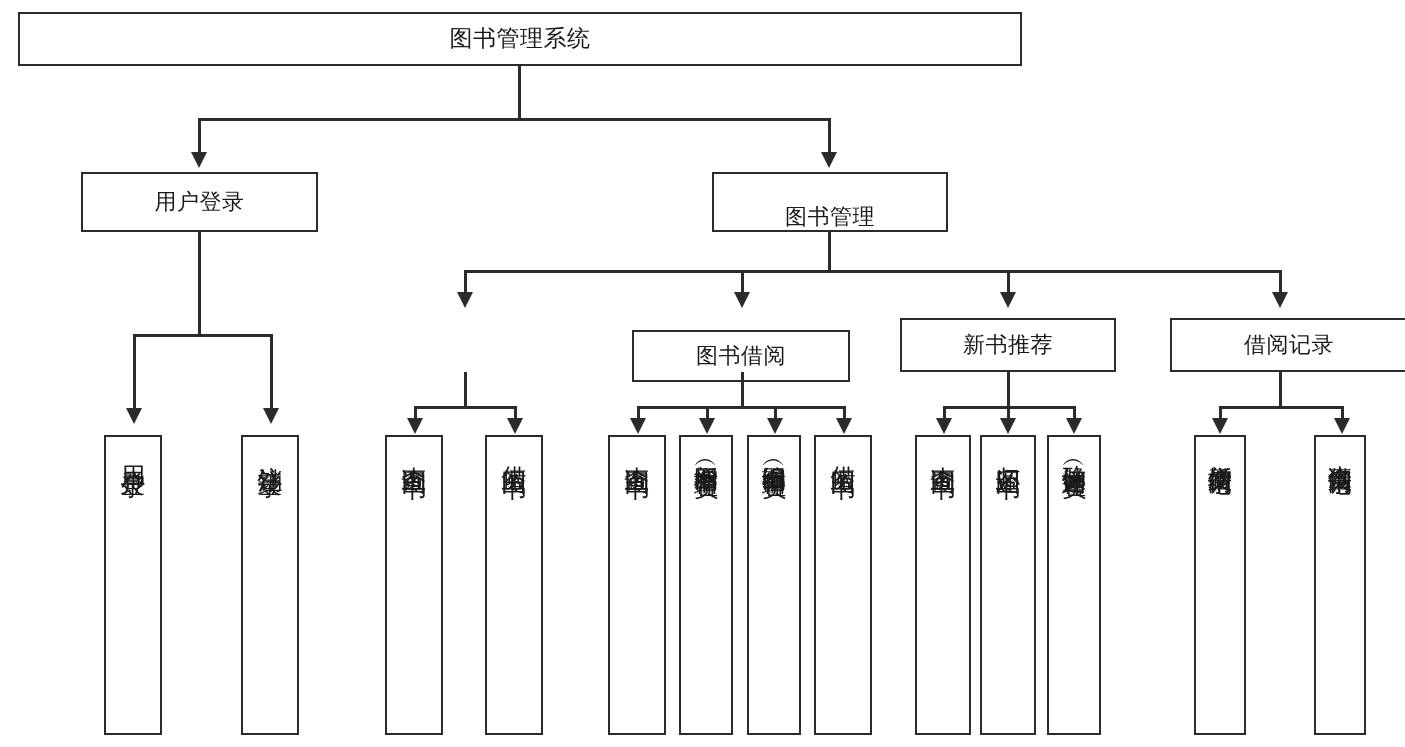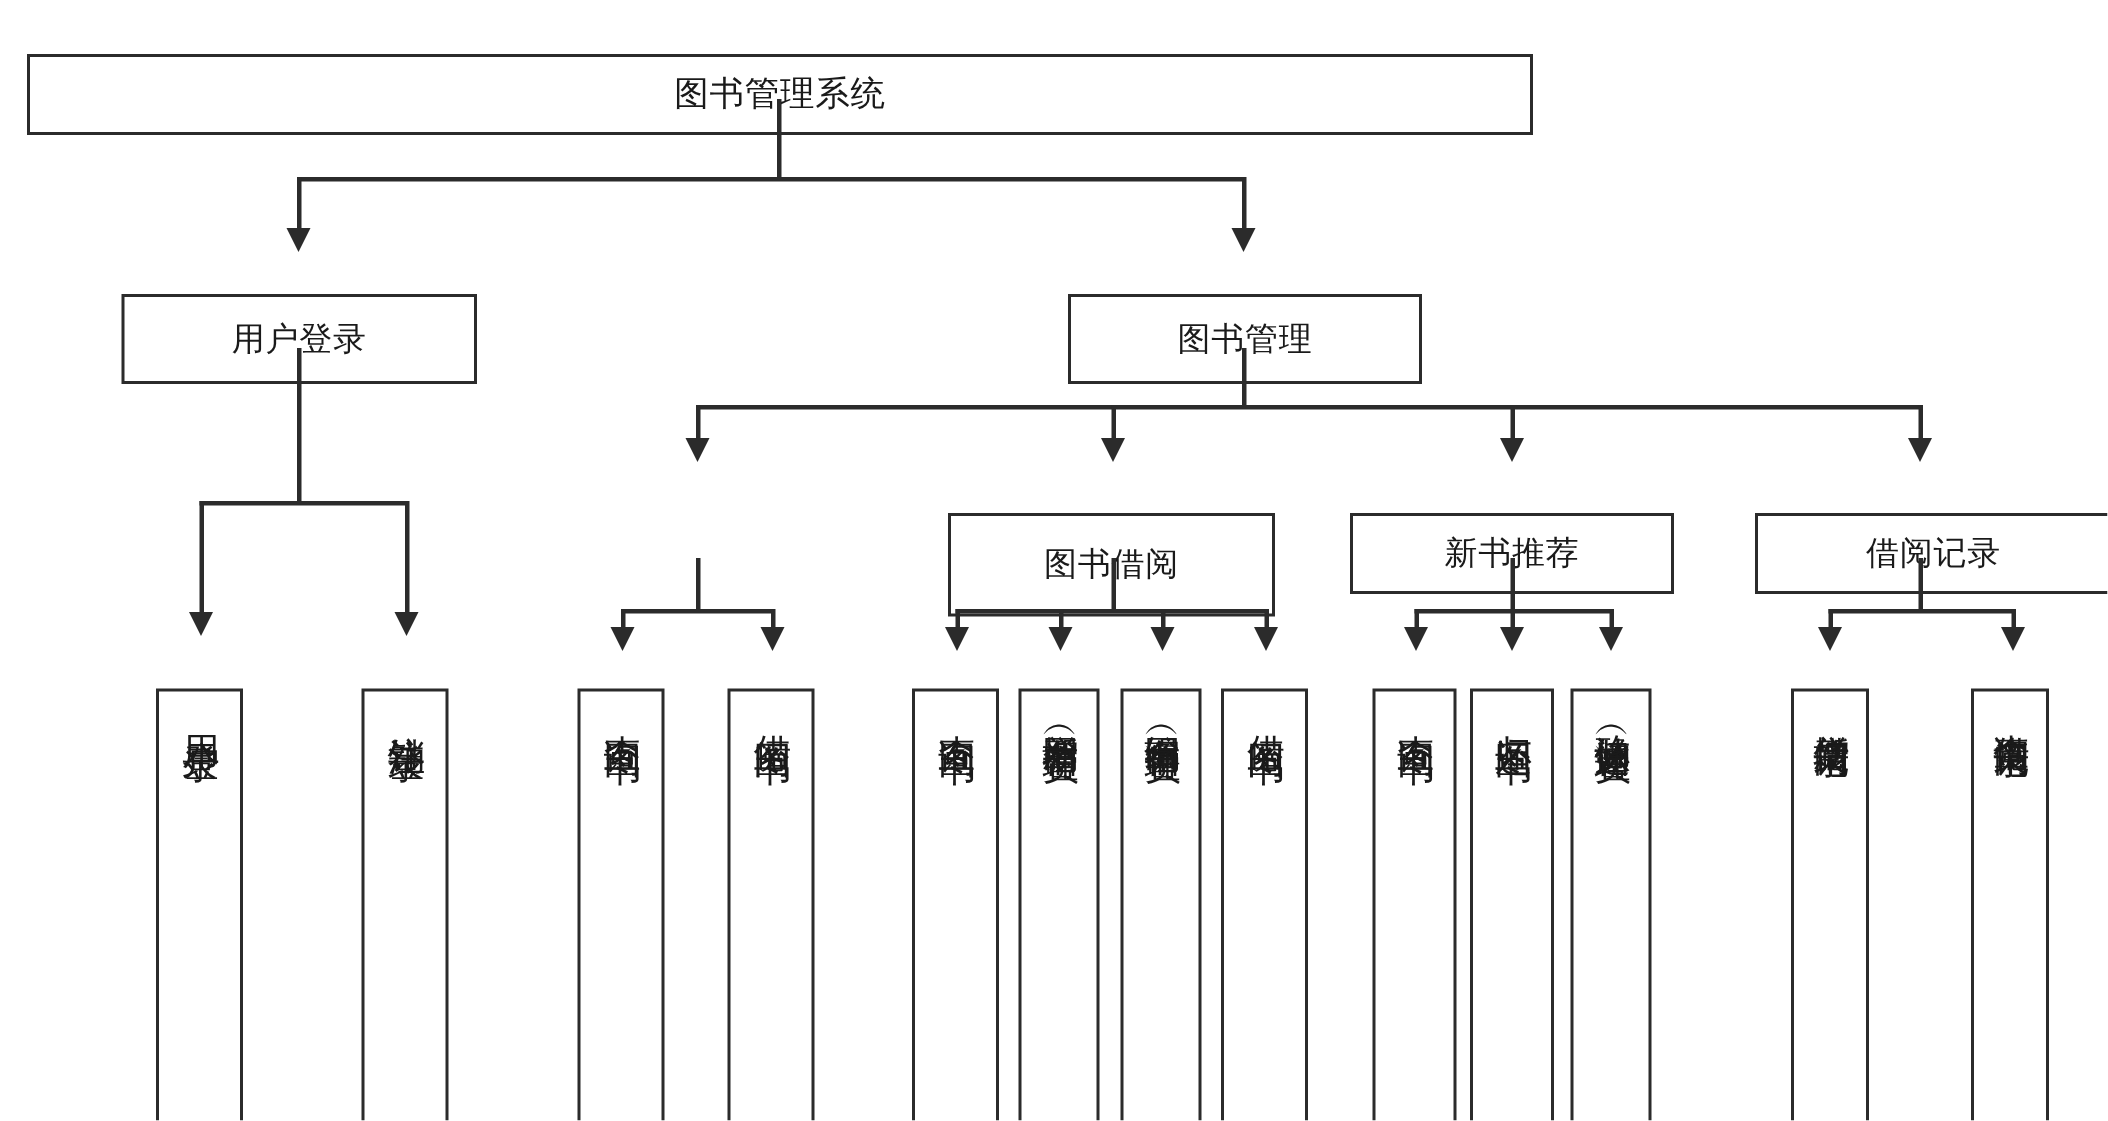--- a/index.html
+++ b/index.html
@@ -21,21 +21,20 @@
   
   .node {
     position: absolute;
     box-sizing: border-box;
     border: 2.5px solid #2b2b2b;
     background: #ffffff;
     display: flex;
     align-items: center;
     justify-content: center;
     color: #1a1a1a;
-    margin-top: 24px;
   }
   .node .label {
     display: block;
     text-align: center;
     letter-spacing: 0.5px;
     line-height: 1.12;
     white-space: nowrap;
   }
   
   .lvl0 .label { font-size: 23px; }
@@ -98,21 +97,21 @@
   <div class="vline" style="left:198px; top:118px; height:36px;"></div>
   <div class="arrow" style="left:191px; top:152px;"></div>
 
   <div class="vline" style="left:828px; top:118px; height:36px;"></div>
   <div class="arrow" style="left:821px; top:152px;"></div>
 
   <div class="node lvl1" style="left:81px; top:172px; width:237px; height:60px;">
     <span class="label">用户登录</span>
   </div>
 
-  <div class="node lvl1" style="left:712px; top:172px; width:236px; height:60px;">
+  <div class="node lvl1" style="left:712px; top:172px; width:236px; height:60px;align-items:flex-end;">
     <span class="label">图书管理</span>
   </div>
 
   <div class="vline" style="left:198px; top:232px; height:104px;"></div>
   <div class="hline" style="left:133px; top:334px; width:139px; height:2.5px;"></div>
   <div class="vline" style="left:133px; top:334px; height:76px;"></div>
   <div class="arrow" style="left:126px; top:408px;"></div>
   <div class="vline" style="left:270px; top:334px; height:76px;"></div>
   <div class="arrow" style="left:263px; top:408px;"></div>
 
@@ -125,21 +124,21 @@
   <div class="vline" style="left:741px; top:270px; height:24px;"></div>
   <div class="arrow" style="left:734px; top:292px;"></div>
 
   <div class="vline" style="left:1007px; top:270px; height:24px;"></div>
   <div class="arrow" style="left:1000px; top:292px;"></div>
 
   <div class="vline" style="left:1279px; top:270px; height:24px;"></div>
   <div class="arrow" style="left:1272px; top:292px;"></div>
 
 
-  <div class="node lvl2" style="left:632px; top:318px; width:218px; height:69px;">
+  <div class="node lvl2" style="left:632px; top:330px; width:218px; height:52px;">
     <span class="label">图书借阅</span>
   </div>
 
   <div class="node lvl2" style="left:900px; top:318px; width:216px; height:54px;">
     <span class="label">新书推荐</span>
   </div>
 
   <div class="node lvl2" style="left:1170px; top:318px; width:238px; height:54px;">
     <span class="label">借阅记录</span>
   </div>

